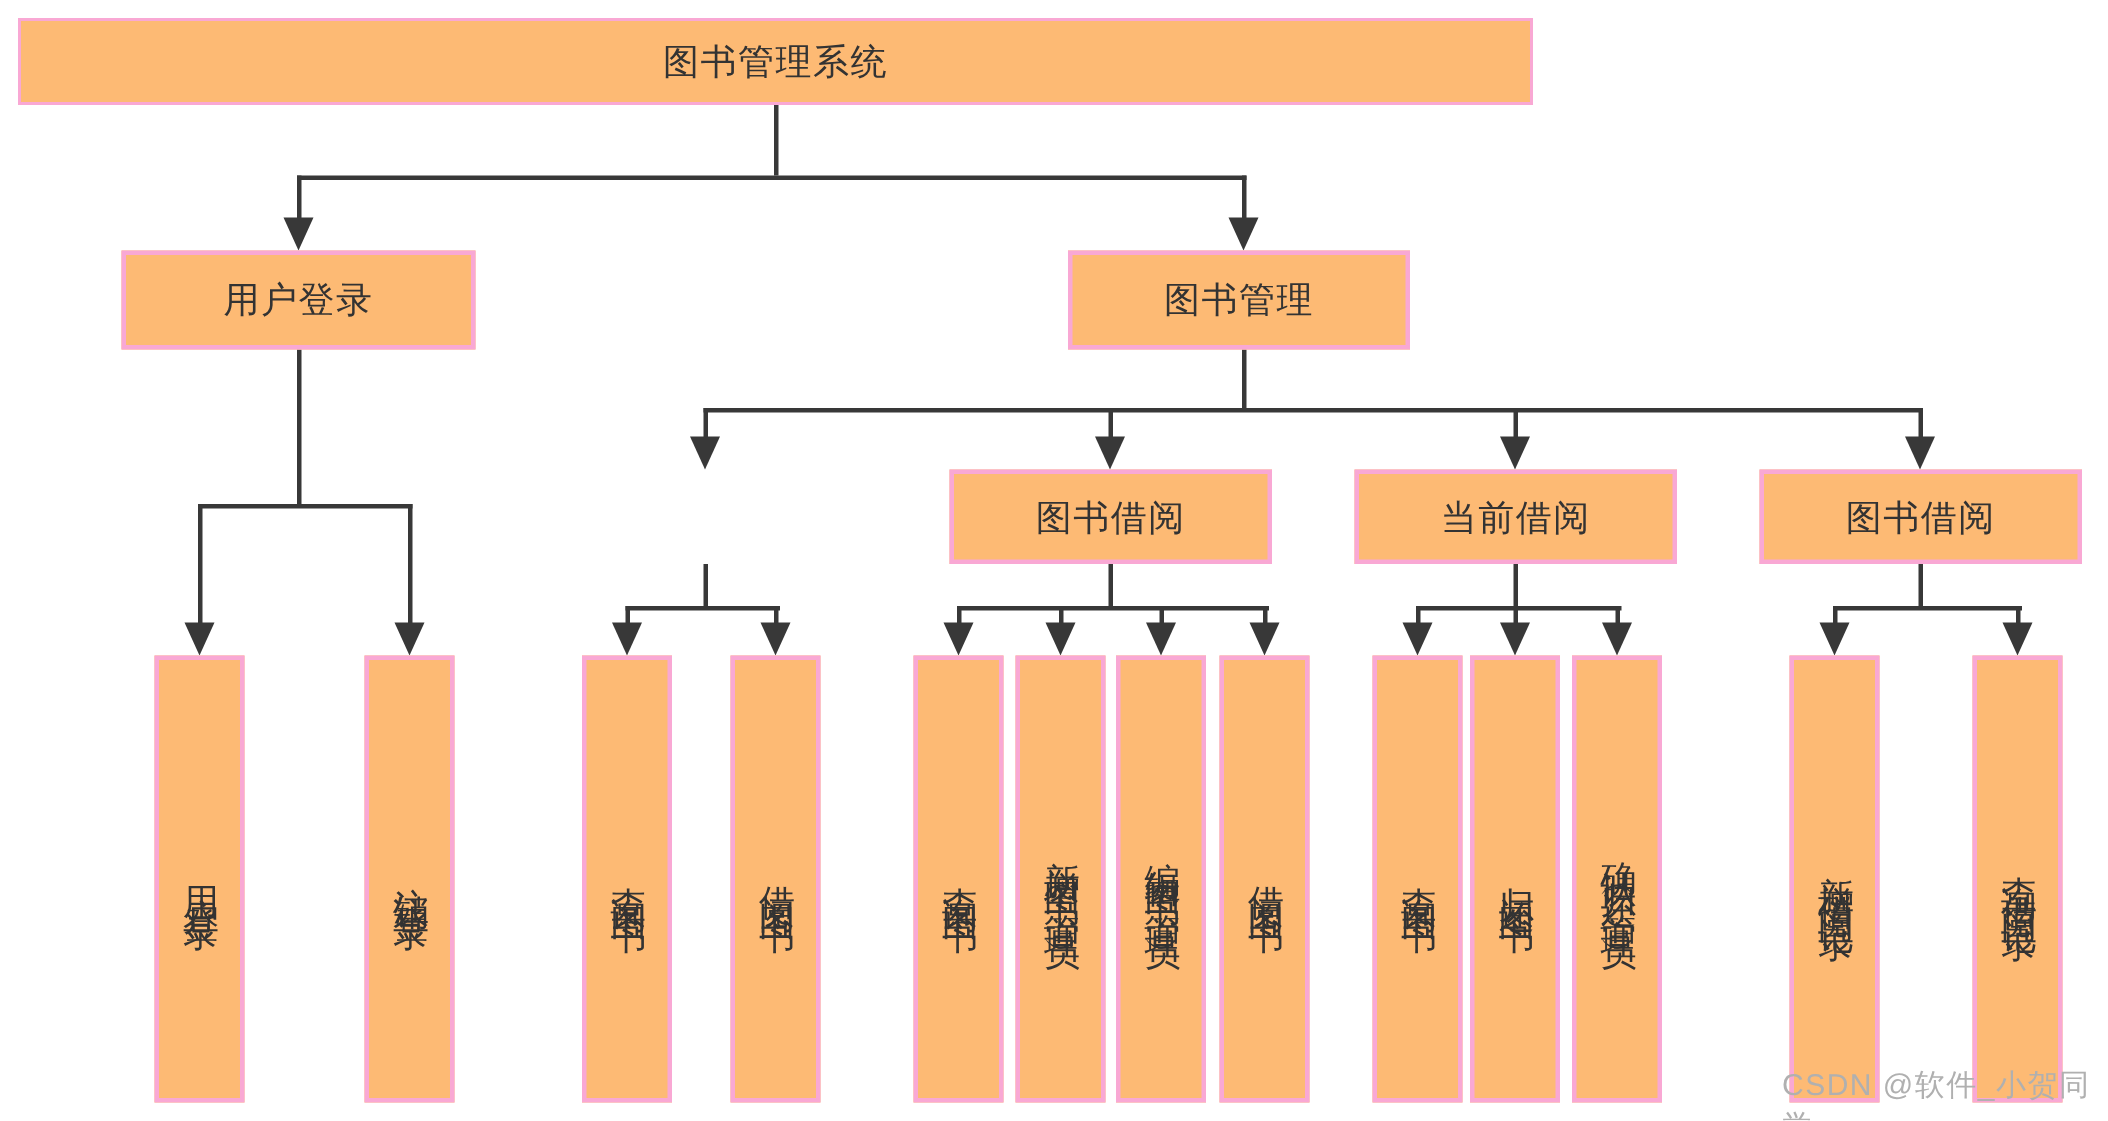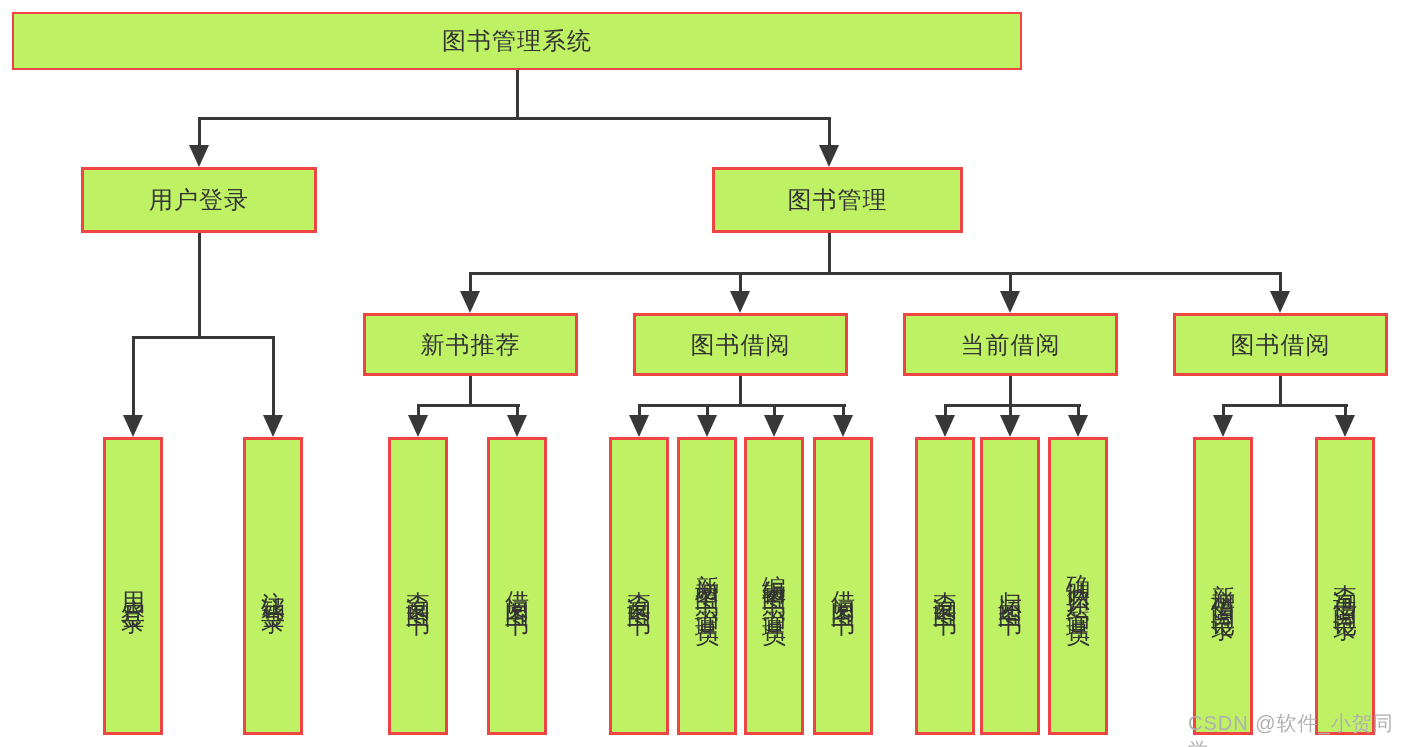--- a/index.html
+++ b/index.html
@@ -2,22 +2,22 @@
 <html><head>
 <meta charset="utf-8">
 <style>
   html,body{margin:0;padding:0;background:#fff;}
   .canvas{
     position:relative;width:1405px;height:747px;background:#ffffff;
     font-family:"Liberation Sans","DejaVu Sans",sans-serif;color:#333333;overflow:hidden;
   }
   
   .box{
-    position:absolute;box-sizing:border-box;background:#bef264;
-    border:3px solid #ef4444;display:flex;align-items:center;justify-content:center;
+    position:absolute;box-sizing:border-box;background:#fdba74;
+    border:3px solid #f9a8d4;display:flex;align-items:center;justify-content:center;
     font-size:24px;letter-spacing:1px;white-space:nowrap;
   }
   .leaf span{
     writing-mode:vertical-rl;text-orientation:mixed;
     letter-spacing:7px;line-height:1;font-size:24px;
   }
   
   .vl,.hl,.ah{position:absolute;display:block;}
   .vl{width:3px;background:#383838;}
   .hl{height:3px;background:#383838;}
@@ -85,23 +85,22 @@
   <i class="vl" style="left:1279px;top:376px;height:28px"></i>
   <i class="hl" style="left:1222px;top:404px;width:126px"></i>
   <i class="vl" style="left:1222px;top:404px;height:13px"></i>
   <i class="ah" style="left:1213px;top:415px"></i>
   <i class="vl" style="left:1344px;top:404px;height:13px"></i>
   <i class="ah" style="left:1335px;top:415px"></i>
 
   <div class="box" style="left:12px;top:12px;width:1010px;height:58px;border-width:2px">图书管理系统</div>
 
   <div class="box" style="left:81px;top:167px;width:236px;height:66px">用户登录</div>
-  <div class="box" style="left:712px;top:167px;width:251px;height:66px">图书管理</div>
+  <div class="box" style="left:712px;top:167px;width:228px;height:66px">图书管理</div>
 
-  <div class="box" style="left:363px;top:313px;width:215px;height:63px">新书推荐</div>
   <div class="box" style="left:903px;top:313px;width:215px;height:63px">当前借阅</div>
   <div class="box" style="left:633px;top:313px;width:215px;height:63px">图书借阅</div>
   <div class="box" style="left:1173px;top:313px;width:215px;height:63px">图书借阅</div>
 
   <div class="box leaf" style="left:103px;top:437px;width:60px;height:298px">
     <span>用户登录</span>
     </div>
   <div class="box leaf" style="left:243px;top:437px;width:60px;height:298px">
     <span>注销登录</span>
     </div>

